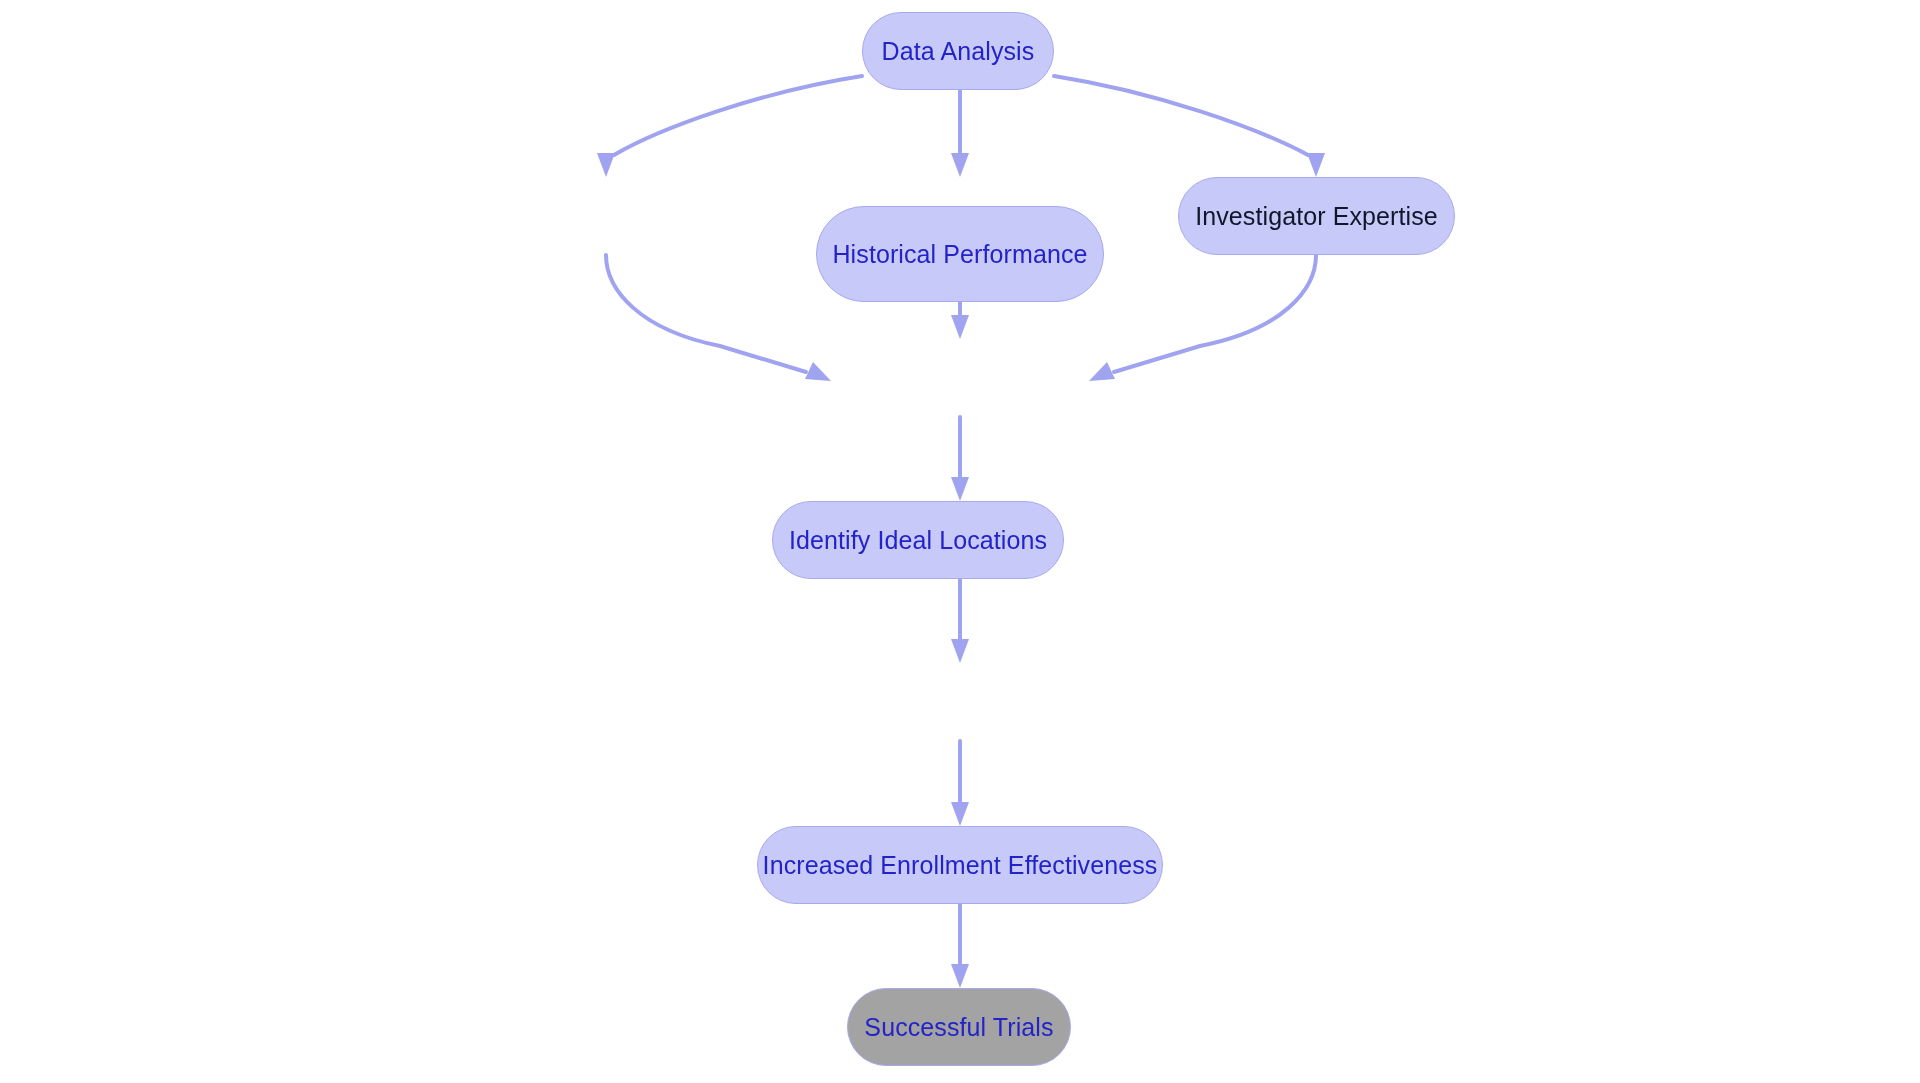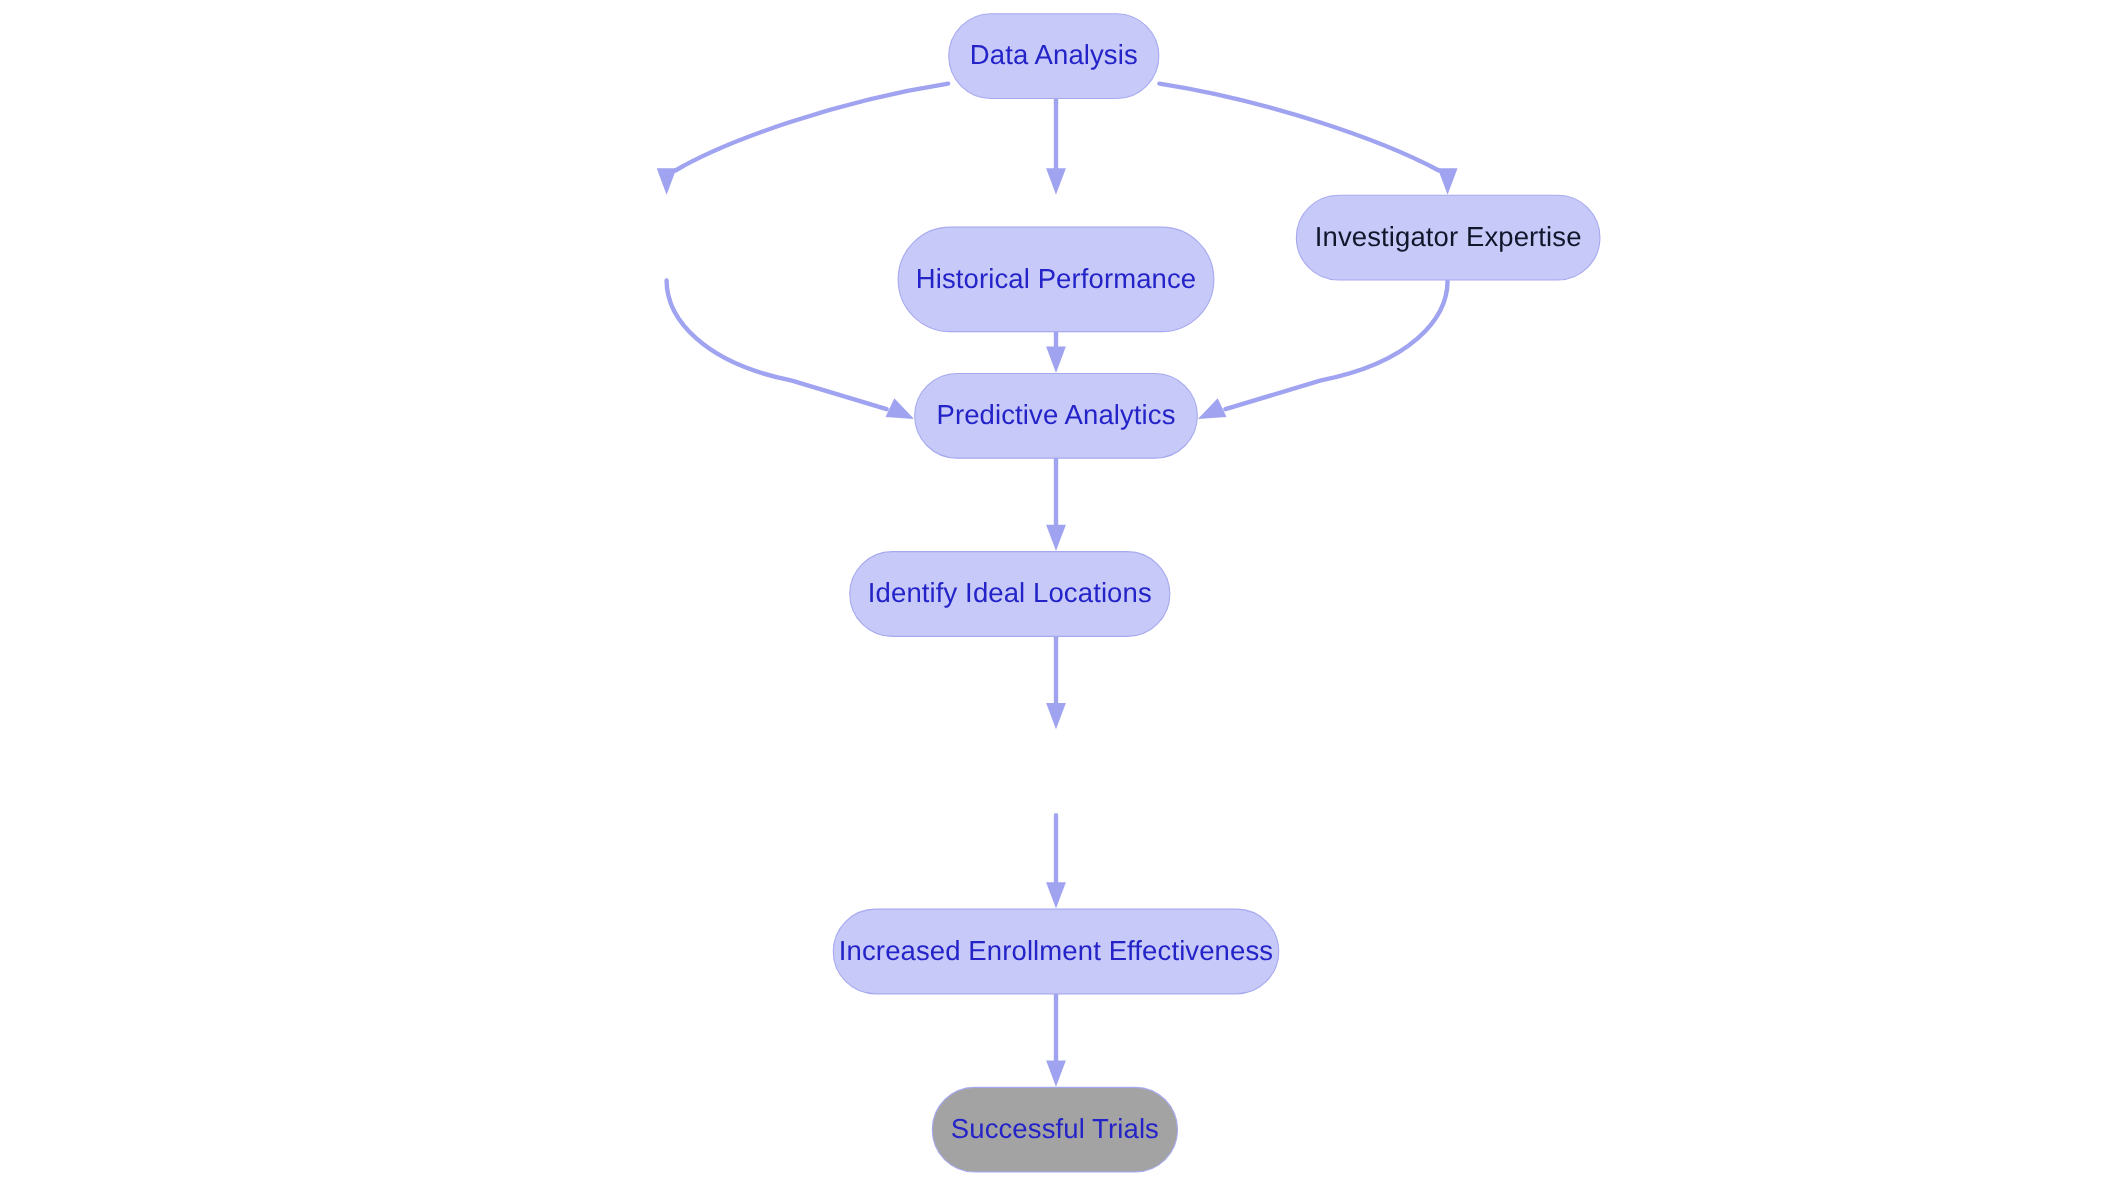--- a/index.html
+++ b/index.html
@@ -110,23 +110,20 @@
 
 
   <div class="node" style="left: 816px; top: 177px; width: 288px; height: 96px; background: rgb(199, 201, 248); border-color: rgb(167, 169, 239); color: rgb(35, 35, 200); margin-top: 29px;">
     <span class="node-label">Historical Performance</span>
   </div>
 
   <div class="node" style="left: 1178px; top: 177px; width: 277px; height: 78px; background: rgb(199, 201, 248); border-color: rgb(167, 169, 239); color: #0f172a;">
     <span class="node-label">Investigator Expertise</span>
   </div>
 
-  <div class="node" style="left: 831px; top: 339px; width: 258px; height: 78px; background: rgb(199, 201, 248); border-color: rgb(167, 169, 239); color: rgb(35, 35, 200);">
-    <span class="node-label">Predictive Analytics</span>
-  </div>
 
   <div class="node" style="left: 772px; top: 501px; width: 292px; height: 78px; background: rgb(199, 201, 248); border-color: rgb(167, 169, 239); color: rgb(35, 35, 200);">
     <span class="node-label">Identify Ideal Locations</span>
   </div>
 
 
   <div class="node" style="left: 757px; top: 826px; width: 406px; height: 78px; background: rgb(199, 201, 248); border-color: rgb(167, 169, 239); color: rgb(35, 35, 200);">
     <span class="node-label">Increased Enrollment Effectiveness</span>
   </div>
 

